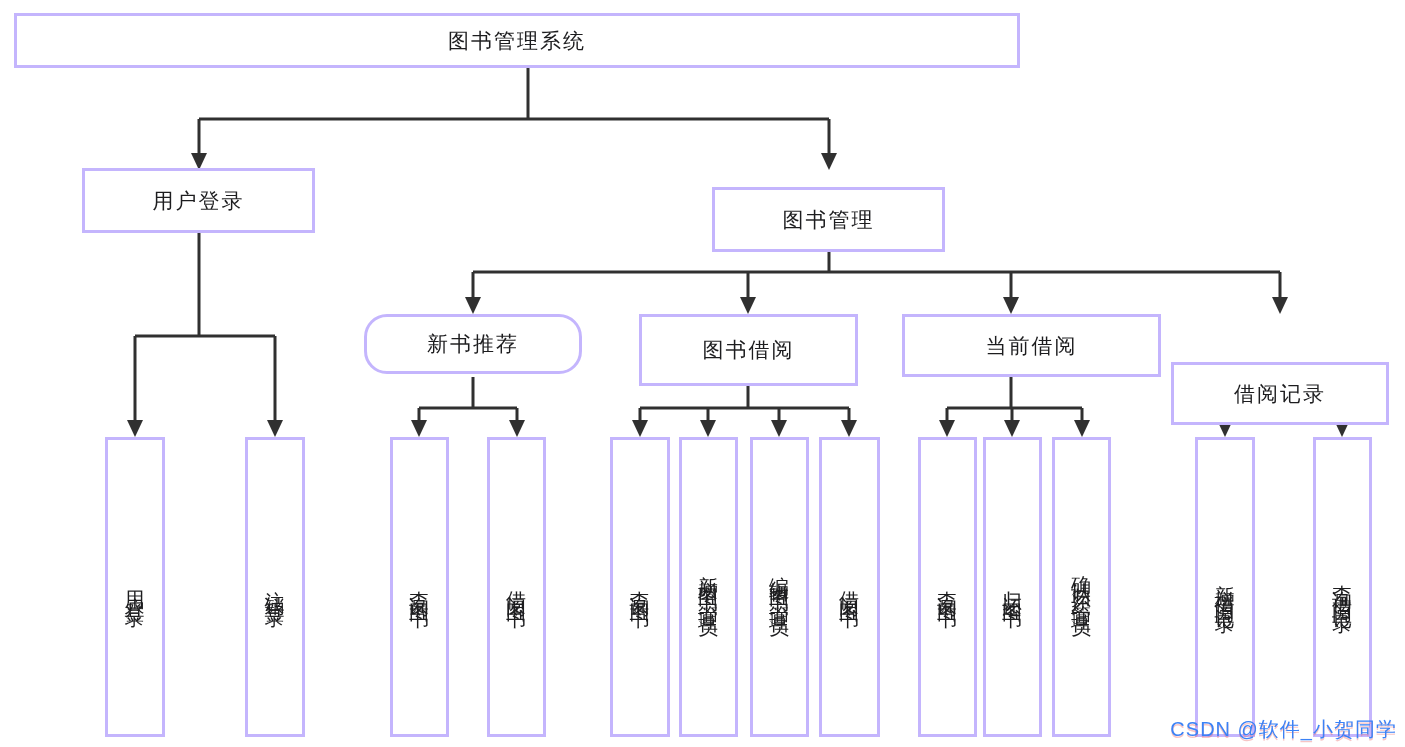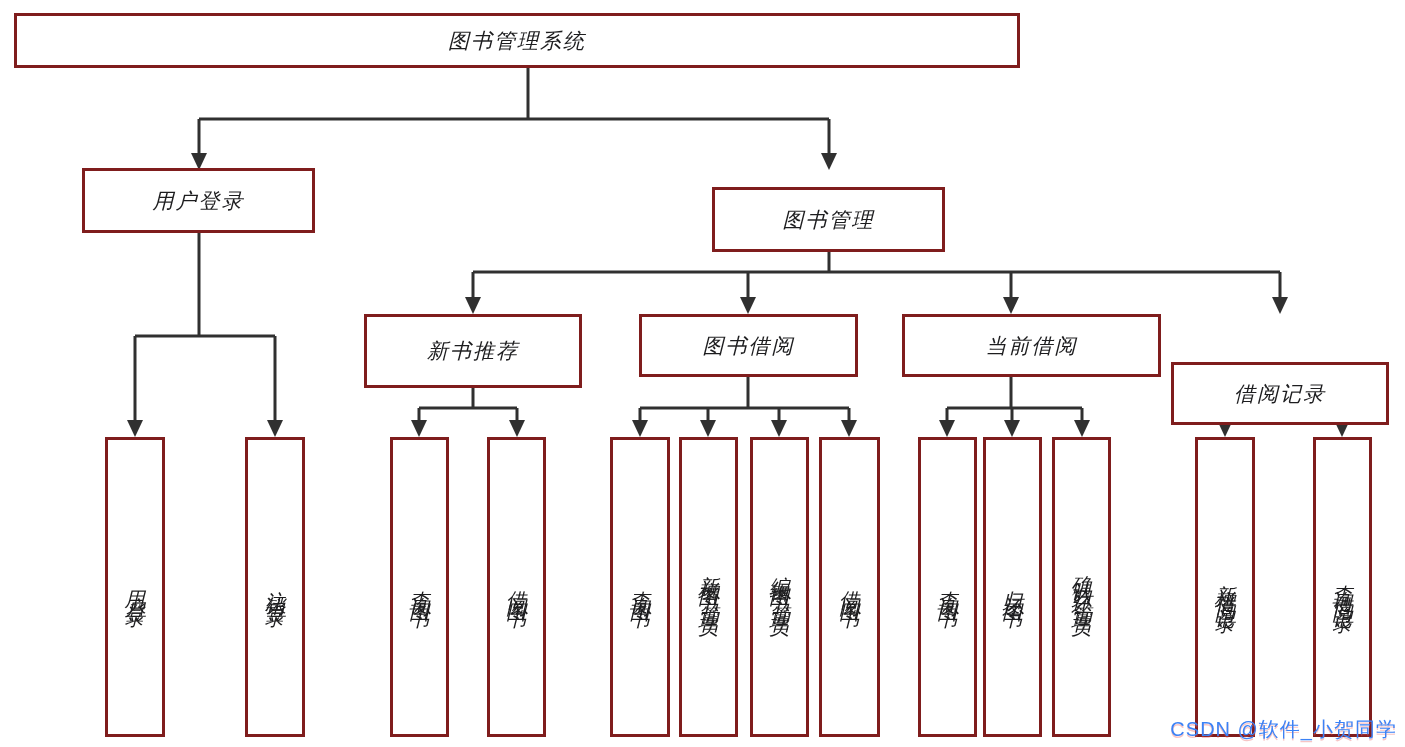--- a/index.html
+++ b/index.html
@@ -8,26 +8,25 @@
     position:relative;
     width:1405px;height:747px;
     background:#ffffff;
     font-family:"Liberation Sans","DejaVu Sans",sans-serif;
     overflow:hidden;
   }
   .edges{position:absolute;left:0;top:0;width:1405px;height:747px;}
   .node{
     position:absolute;
     box-sizing:border-box;
-    border:3px solid #7f1d1d;
+    border:3px solid #c4b5fd;
     background:#ffffff;
     color:#1d1d1f;
     display:flex;align-items:center;justify-content:center;
     text-align:center;
-    font-style:italic;
   }
   .h-node{font-size:21px;letter-spacing:2px;white-space:nowrap;}
   .v-node{
     font-size:20px;
     letter-spacing:6px;
     writing-mode:vertical-rl;
     text-orientation:mixed;
     line-height:1;
   }
   .watermark{
@@ -84,22 +83,22 @@
       <polygon points="1217,420 1233,420 1225,437"></polygon>
       <polygon points="1334,420 1350,420 1342,437"></polygon>
     </g>
   </svg>
 
   <div class="node h-node" style="left:14px;top:13px;width:1006px;height:55px;">图书管理系统</div>
 
   <div class="node h-node" style="left:82px;top:168px;width:233px;height:65px;">用户登录</div>
   <div class="node h-node" style="left:712px;top:168px;width:233px;height:65px;margin-top:19px;">图书管理</div>
 
-  <div class="node h-node" style="left:364px;top:314px;width:218px;height:74px;">新书推荐</div>
-  <div class="node h-node" style="left:639px;top:314px;width:219px;height:63px;">图书借阅</div>
+  <div class="node h-node" style="left:364px;top:314px;width:218px;height:60px;border-radius:23px;">新书推荐</div>
+  <div class="node h-node" style="left:639px;top:314px;width:219px;height:72px;">图书借阅</div>
   <div class="node h-node" style="left:902px;top:314px;width:259px;height:63px;">当前借阅</div>
   <div class="node h-node" style="left:1171px;top:314px;width:218px;height:63px;margin-top:48px;">借阅记录</div>
 
   <div class="node v-node" style="left:105px;top:437px;width:60px;height:300px;">用户登录</div>
   <div class="node v-node" style="left:245px;top:437px;width:60px;height:300px;">注销登录</div>
 
   <div class="node v-node" style="left:390px;top:437px;width:59px;height:300px;">查询图书</div>
   <div class="node v-node" style="left:487px;top:437px;width:59px;height:300px;">借阅图书</div>
 
   <div class="node v-node" style="left:610px;top:437px;width:60px;height:300px;">查询图书</div>

